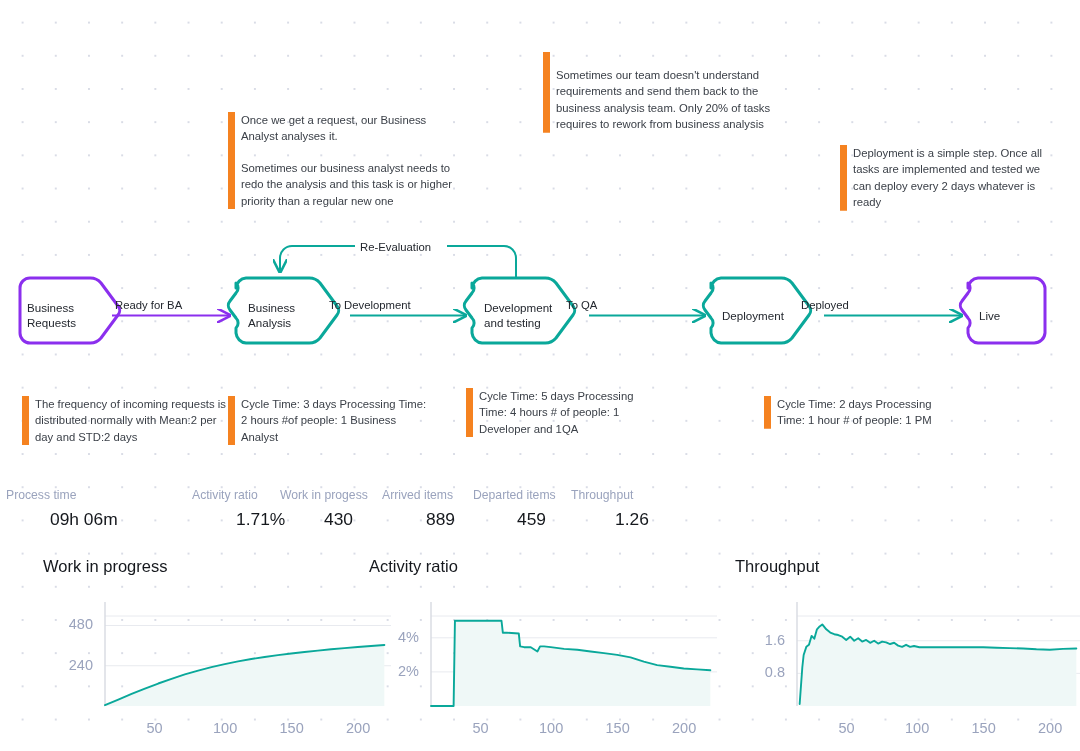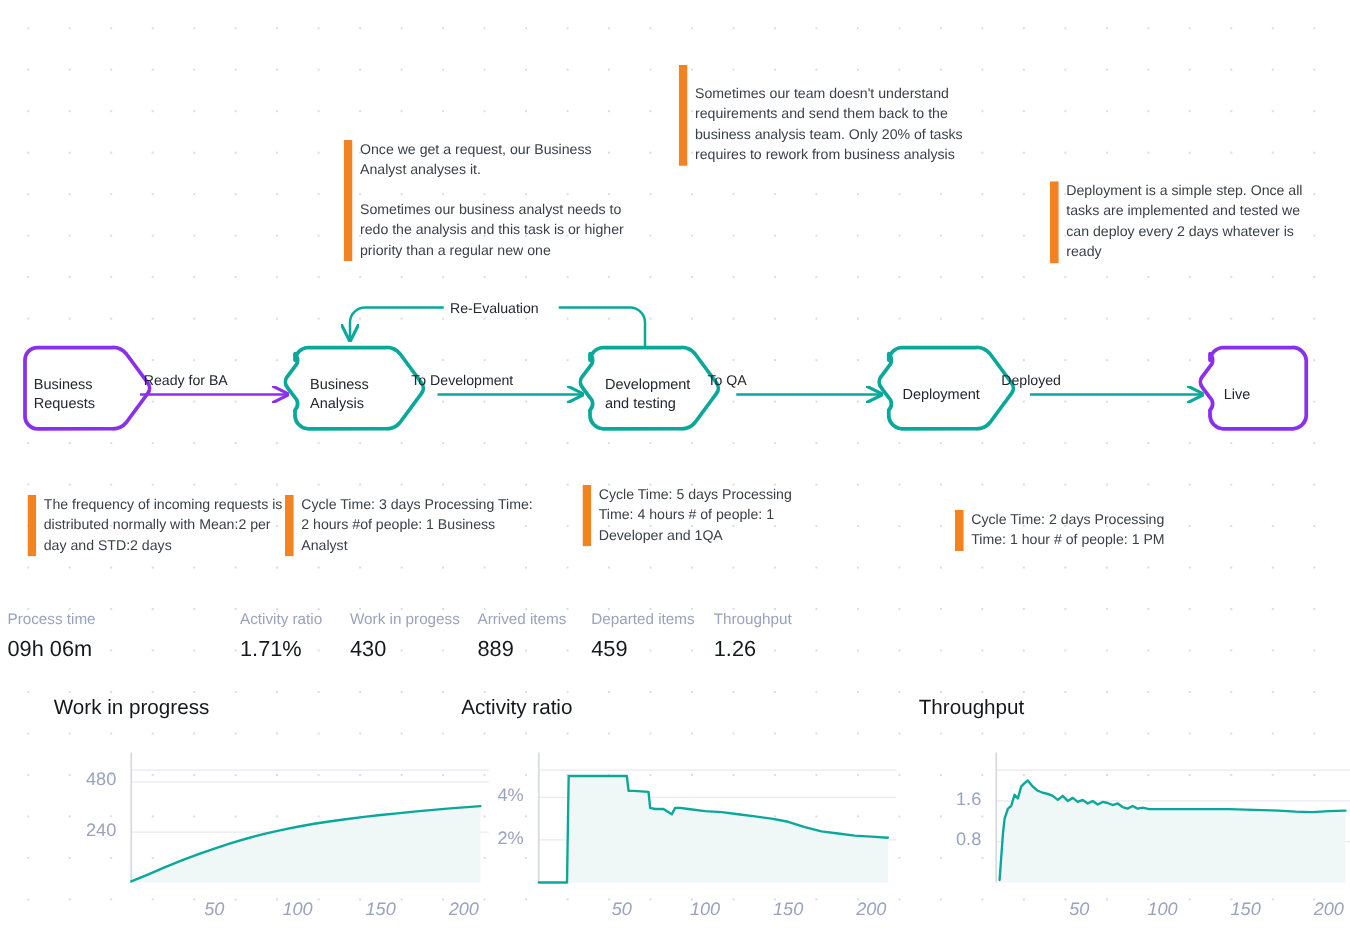--- a/index.html
+++ b/index.html
@@ -30,28 +30,28 @@
   .node-label{
     position:absolute;font-size:11.6px;line-height:15px;color:#23272e;
     text-align:left;white-space:pre-line;
   }
   .edge-label{position:absolute;font-size:11.3px;color:#23272e;background:transparent;}
 
   
   .metrics{position:absolute;left:0;top:487px;width:984px;height:50px;}
   .metric{position:absolute;top:0;}
   .metric .k{font-size:12.2px;color:#9aa3bd;line-height:16px;white-space:nowrap;}
-  .metric .v{font-size:17.4px;color:#15181d;line-height:26px;margin-top:3px;white-space:nowrap;}
+  .metric .v{font-size:17.4px;color:#15181d;line-height:26px;margin-top:3px;white-space:nowrap;margin-left:44px;}
 
   
   .chart{position:absolute;top:556px;}
   .chart h3{margin:0;font-size:16.5px;font-weight:400;color:#15181d;line-height:20px;}
   .chart .plot{position:relative;margin-top:20px;}
   .ytick{position:absolute;font-size:14.5px;color:#9aa3bd;text-align:right;line-height:16px;}
-  .xtick{position:absolute;font-size:14.5px;color:#9aa3bd;text-align:center;line-height:16px;font-style:italic;}
+  .xtick{position:absolute;font-size:14.5px;color:#9aa3bd;line-height:16px;}
 </style>
 </head>
 <body>
 
 <svg class="layer" viewBox="0 0 1080 751" width="1080" height="751">
   <defs>
     <marker id="ah-teal" viewBox="0 0 10 10" refX="9" refY="5" markerWidth="7" markerHeight="7" orient="auto">
       <path d="M0,0 L10,5 L0,10" fill="none" stroke="#0aa89a" stroke-width="1.8" stroke-linecap="round" stroke-linejoin="round"></path>
     </marker>
     <marker id="ah-purple" viewBox="0 0 10 10" refX="9" refY="5" markerWidth="7" markerHeight="7" orient="auto">
@@ -87,21 +87,21 @@
 and testing</div>
 <div class="node-label" style="left:722px;top:308px;width:86px;">Deployment</div>
 <div class="node-label" style="left:979px;top:308px;width:60px;">Live</div>
 
 <div class="edge-label" style="left:115px;top:299px;">Ready for BA</div>
 <div class="edge-label" style="left:329px;top:299px;">To Development</div>
 <div class="edge-label" style="left:566px;top:299px;">To QA</div>
 <div class="edge-label" style="left:801px;top:299px;">Deployed</div>
 <div class="edge-label" style="left:360px;top:241px;">Re-Evaluation</div>
 
-<div class="note" style="left:228px;top:112px;width:222px;margin-left:47px;">
+<div class="note" style="left:228px;top:112px;width:222px;">
   <span class="bar"></span>
   <p>Once we get a request, our Business Analyst
 analyses it.</p>
   <p class="gap">Sometimes our business analyst needs to redo
 the analysis and this task is or higher priority
 than a regular new one</p>
 </div>
 
 <div class="note" style="left:543px;top:52px;width:248px;">
   <span class="bar"></span>
@@ -135,21 +135,21 @@
 </div>
 
 <div class="note" style="left:466px;top:388px;width:175px;">
   <span class="bar"></span>
   <p>Cycle Time: 5 days
 Processing Time: 4 hours
 # of people: 1 Developer
 and 1QA</p>
 </div>
 
-<div class="note" style="left:764px;top:396px;width:170px;margin-top:12px;">
+<div class="note" style="left:764px;top:396px;width:170px;">
   <span class="bar"></span>
   <p>Cycle Time: 2 days
 Processing Time: 1 hour
 # of people: 1 PM</p>
 </div>
 
 <div class="metrics">
   <div class="metric" style="left:6px;">
     <div class="k">Process time</div>
     <div class="v">09h 06m</div>

